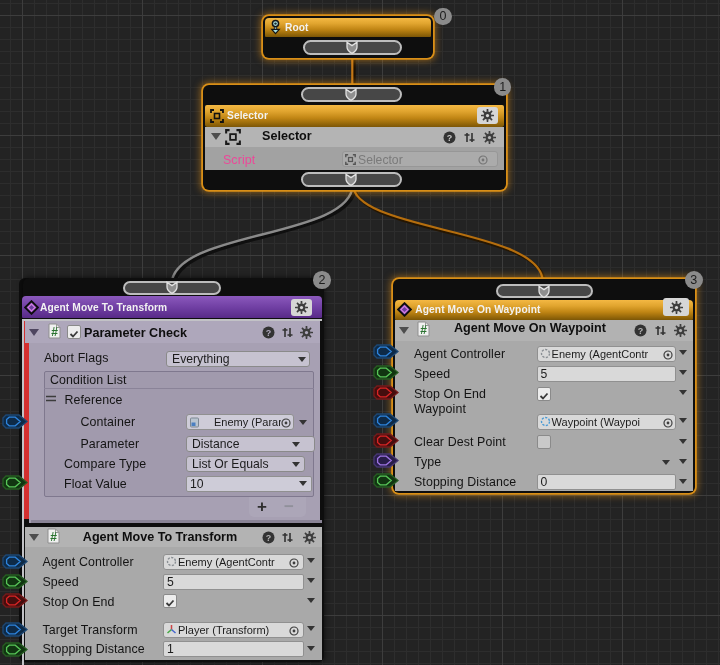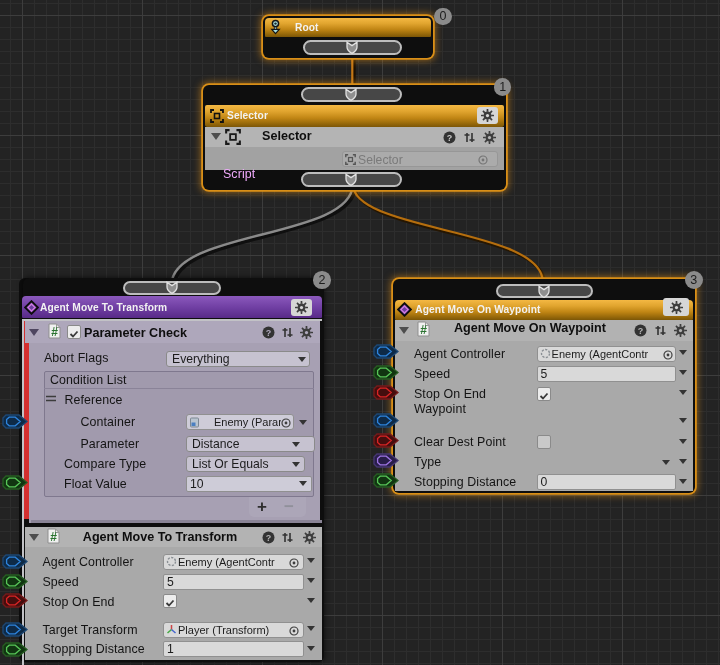--- a/index.html
+++ b/index.html
@@ -50,21 +50,21 @@
 
 <div class="node glow" style="left:263px; top:15.5px; width:170px; height:42px;">
   <div class="hdr hdr-gold" style="top:2px; height:19px;">
     <svg style="margin-left:5px;" width="11" height="16" viewBox="0 0 11 16">
       <path d="M5.5,8 L5.5,10.6" stroke="#141414" stroke-width="3.4"></path>
       <path d="M5.5,8 L5.5,10.2" stroke="#a8dede" stroke-width="1.5"></path>
       <path d="M1.7,10.4 L9.3,10.4 L5.5,14.6 Z" fill="#a8dede" stroke="#141414" stroke-width="1.2"></path>
       <circle cx="5.5" cy="4.6" r="3.1" fill="#a8dede" stroke="#141414" stroke-width="1.5"></circle>
       <circle cx="5.5" cy="4.6" r="1.2" fill="#1c2a28"></circle>
     </svg>
-    <span class="hdr-title" style="margin-left:14px;">Root</span>
+    <span class="hdr-title" style="margin-left:4px;">Root</span>
   </div>
   <div class="pill" style="left:39.5px; top:24.5px; width:99px; height:15px;">
     <svg width="12" height="13" viewBox="0 0 12 13">
         <path d="M1,1.2 L6,4.6 L11,1.2 L11,6 C11,9 8.5,11 6,12.4 C3.5,11 1,9 1,6 Z" fill="#8f8f8f" stroke="#e2e2e2" stroke-width="1.3"></path>
       </svg>
   </div>
 </div>
 <div class="badge" style="left:434.2px; top:7.7px; width:17.5px; height:17.5px;">0</div>
 
 <div class="node glow" style="left:203px; top:84.5px; width:303px; height:105px;">
@@ -120,21 +120,21 @@
         <rect x="5.2" y="0" width="1.6" height="2.6" rx="0.4" transform="rotate(90 6 6)"></rect>
         <rect x="5.2" y="0" width="1.6" height="2.6" rx="0.4" transform="rotate(135 6 6)"></rect>
         <rect x="5.2" y="0" width="1.6" height="2.6" rx="0.4" transform="rotate(180 6 6)"></rect>
         <rect x="5.2" y="0" width="1.6" height="2.6" rx="0.4" transform="rotate(225 6 6)"></rect>
         <rect x="5.2" y="0" width="1.6" height="2.6" rx="0.4" transform="rotate(270 6 6)"></rect>
         <rect x="5.2" y="0" width="1.6" height="2.6" rx="0.4" transform="rotate(315 6 6)"></rect>
       </g>
       <circle cx="6" cy="6" r="1.5" fill="#b4b4b4"></circle>
     </svg>
 
-  <div class="row-label" style="left:20px; top:82px; color:#f0abfc;">Script</div>
+  <div class="row-label" style="left:20px; top:68px; color:#ec4899;">Script</div>
   <div class="abs" style="left:139px; top:66px; width:156px; height:16px; background:#ababab; border:1px solid #979797; border-radius:3px; overflow:hidden; white-space:nowrap;">
     <svg style="position:absolute; left:2px; top:2px;" width="11" height="11" viewBox="0 0 14 14">
         <path d="M1,4 L1,1 L4,1 M10,1 L13,1 L13,4 M13,10 L13,13 L10,13 M4,13 L1,13 L1,10" fill="none" stroke="#555" stroke-width="1.8"></path>
         <rect x="4.5" y="4.5" width="5" height="5" fill="none" stroke="#555" stroke-width="1.6"></rect>
       </svg>
     <span style="position:absolute; left:15px; top:1px; color:#7a7a7a; font-size:12.2px;">Selector</span>
     <svg style="position:absolute; right:9px; top:3px;" width="10" height="10" viewBox="0 0 10 10">
         <circle cx="5" cy="5" r="4" fill="none" stroke="#757575" stroke-width="1.2"></circle>
         <circle cx="5" cy="5" r="1.4" fill="#757575"></circle>
       </svg>
@@ -402,20 +402,30 @@
   <div class="caret" style="left:285.7px; top:71.7px;"></div>
   <div class="row-label" style="left:20.7px; top:88.2px;">Speed</div>
   <div class="txtfield" style="left:143.3px; top:87.2px; width:139px;">5</div>
   <div class="caret" style="left:285.7px; top:91.7px;"></div>
   <div class="row-label" style="left:20.7px; top:108.2px;">Stop On End</div>
   <div class="checkbox" style="left:143.3px; top:108.2px;"><svg width="12" height="12" viewBox="0 0 12 12">
         <path d="M2.5,6 L5,8.5 L9.5,3.5" fill="none" stroke="#3a3a3a" stroke-width="1.8"></path>
       </svg></div>
   <div class="caret" style="left:285.7px; top:111.7px;"></div>
   <div class="row-label" style="left:20.7px; top:123px;text-align:right;">Waypoint</div>
+  <div class="objfield" style="left:143.3px; top:135.3px; width:139px;">
+    <svg style="margin-left:2px; flex:none;" width="11" height="11" viewBox="0 0 11 11">
+        <circle cx="5.5" cy="5.5" r="4" fill="none" stroke="#4a9ad4" stroke-width="1.4" stroke-dasharray="2.2 1.4"></circle>
+      </svg>
+    <span style="margin-left:1px;">Waypoint (Waypoi</span>
+    <svg style="position:absolute; right:2px; top:3px; background:#d9d9d9;" width="10" height="10" viewBox="0 0 10 10">
+        <circle cx="5" cy="5" r="4" fill="none" stroke="#3e3e3e" stroke-width="1.2"></circle>
+        <circle cx="5" cy="5" r="1.4" fill="#3e3e3e"></circle>
+      </svg>
+  </div>
   <div class="caret" style="left:285.7px; top:139.8px;"></div>
   <div class="row-label" style="left:20.7px; top:156.5px;">Clear Dest Point</div>
   <div class="checkbox" style="left:143.3px; top:156.5px; background:#c9c9c9;"></div>
   <div class="caret" style="left:285.7px; top:160px;"></div>
   <div class="row-label" style="left:20.7px; top:176.2px;">Type</div>
   <div class="caret" style="left:268.5px; top:181.2px;"></div>
   <div class="caret" style="left:285.7px; top:180.2px;"></div>
   <div class="row-label" style="left:20.7px; top:196.5px;">Stopping Distance</div>
   <div class="txtfield" style="left:143.3px; top:195.5px; width:139px;">0</div>
   <div class="caret" style="left:285.7px; top:200px;"></div>

